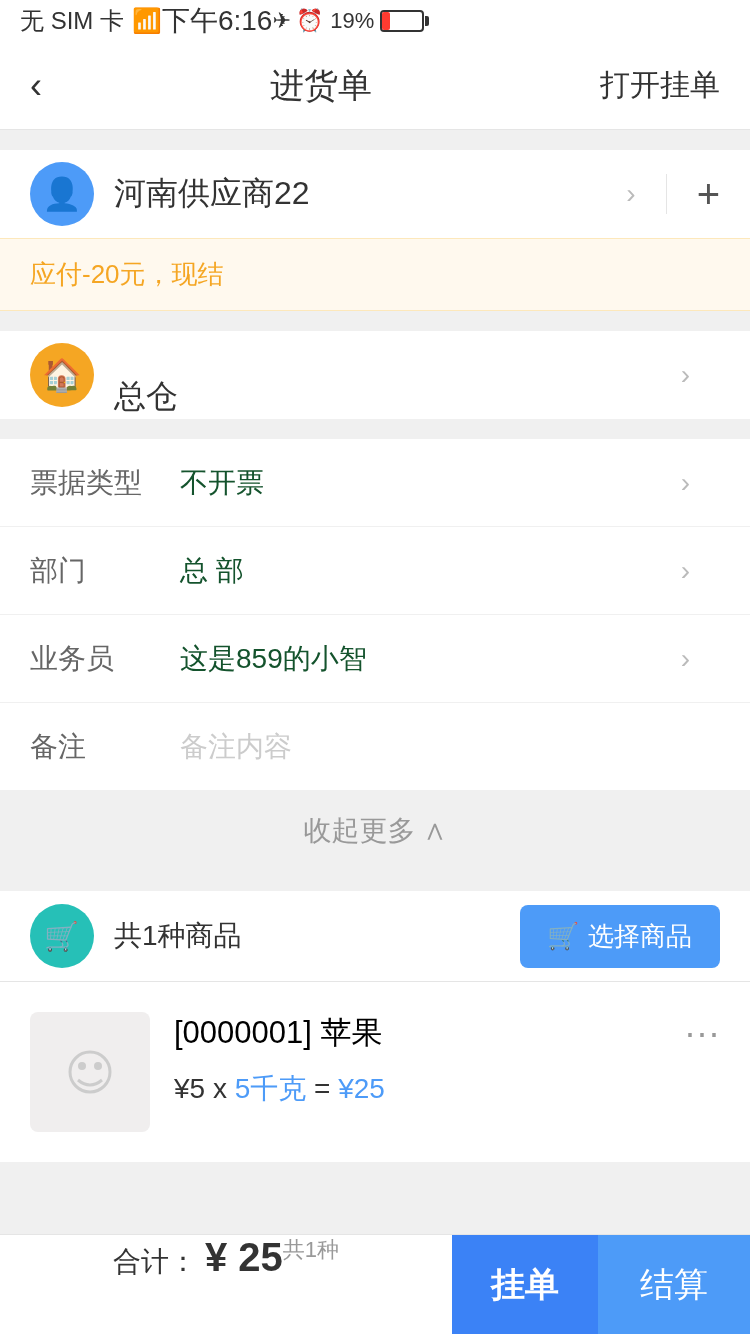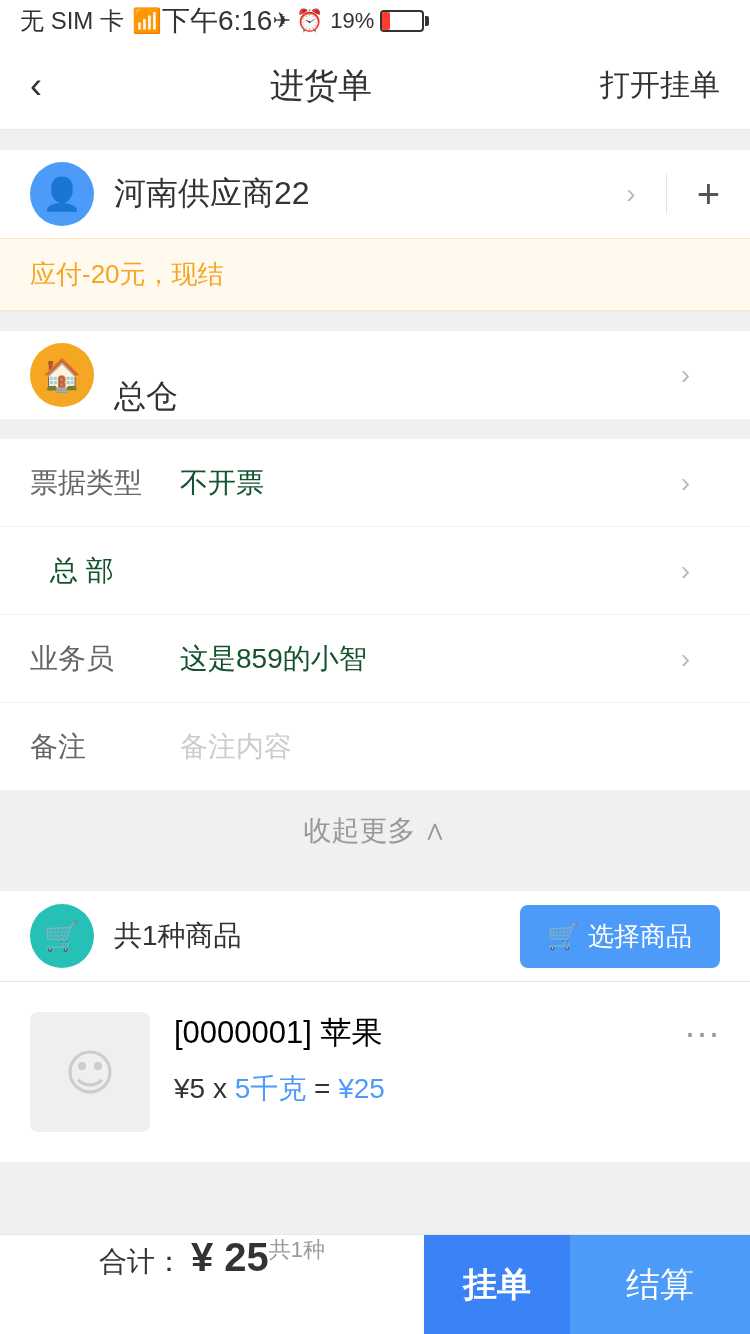--- a/index.html
+++ b/index.html
@@ -177,21 +177,21 @@
     }
     .total-main { font-size: 28px; color: #333; display: flex; align-items: baseline; gap: 8px; }
     .total-amount { font-size: 40px; font-weight: bold; color: #333; }
     .total-sub { font-size: 22px; color: #999; }
     .hang-btn {
       width: 146px; background: #3b82f6; color: #fff;
       display: flex; align-items: center; justify-content: center;
       font-size: 34px; font-weight: 700; cursor: pointer;
     }
     .settle-btn {
-      width: 180px; background: #4d9bf8; color: #fff;
+      width: 152px; background: #4d9bf8; color: #fff;
       display: flex; align-items: center; justify-content: center;
       font-size: 34px; font-weight: 500; cursor: pointer; text-align: center;
     }
   </style>
 </head>
 <body>
 
 <div class="status-bar">
   <div class="status-left">
     <span>无 SIM 卡</span>
@@ -248,20 +248,21 @@
 
 <div class="white-section">
 
   <div class="form-row">
     <span class="form-label">票据类型</span>
     <span class="form-value">不开票</span>
     <span class="chevron-icon">›</span>
   </div>
 
   <div class="form-row">
+    <span class="form-label">部门</span>
     <span class="form-value">总 部</span>
     <span class="chevron-icon">›</span>
   </div>
 
   <div class="form-row">
     <span class="form-label">业务员</span>
     <span class="form-value">这是859的小智</span>
     <span class="chevron-icon">›</span>
   </div>
 

